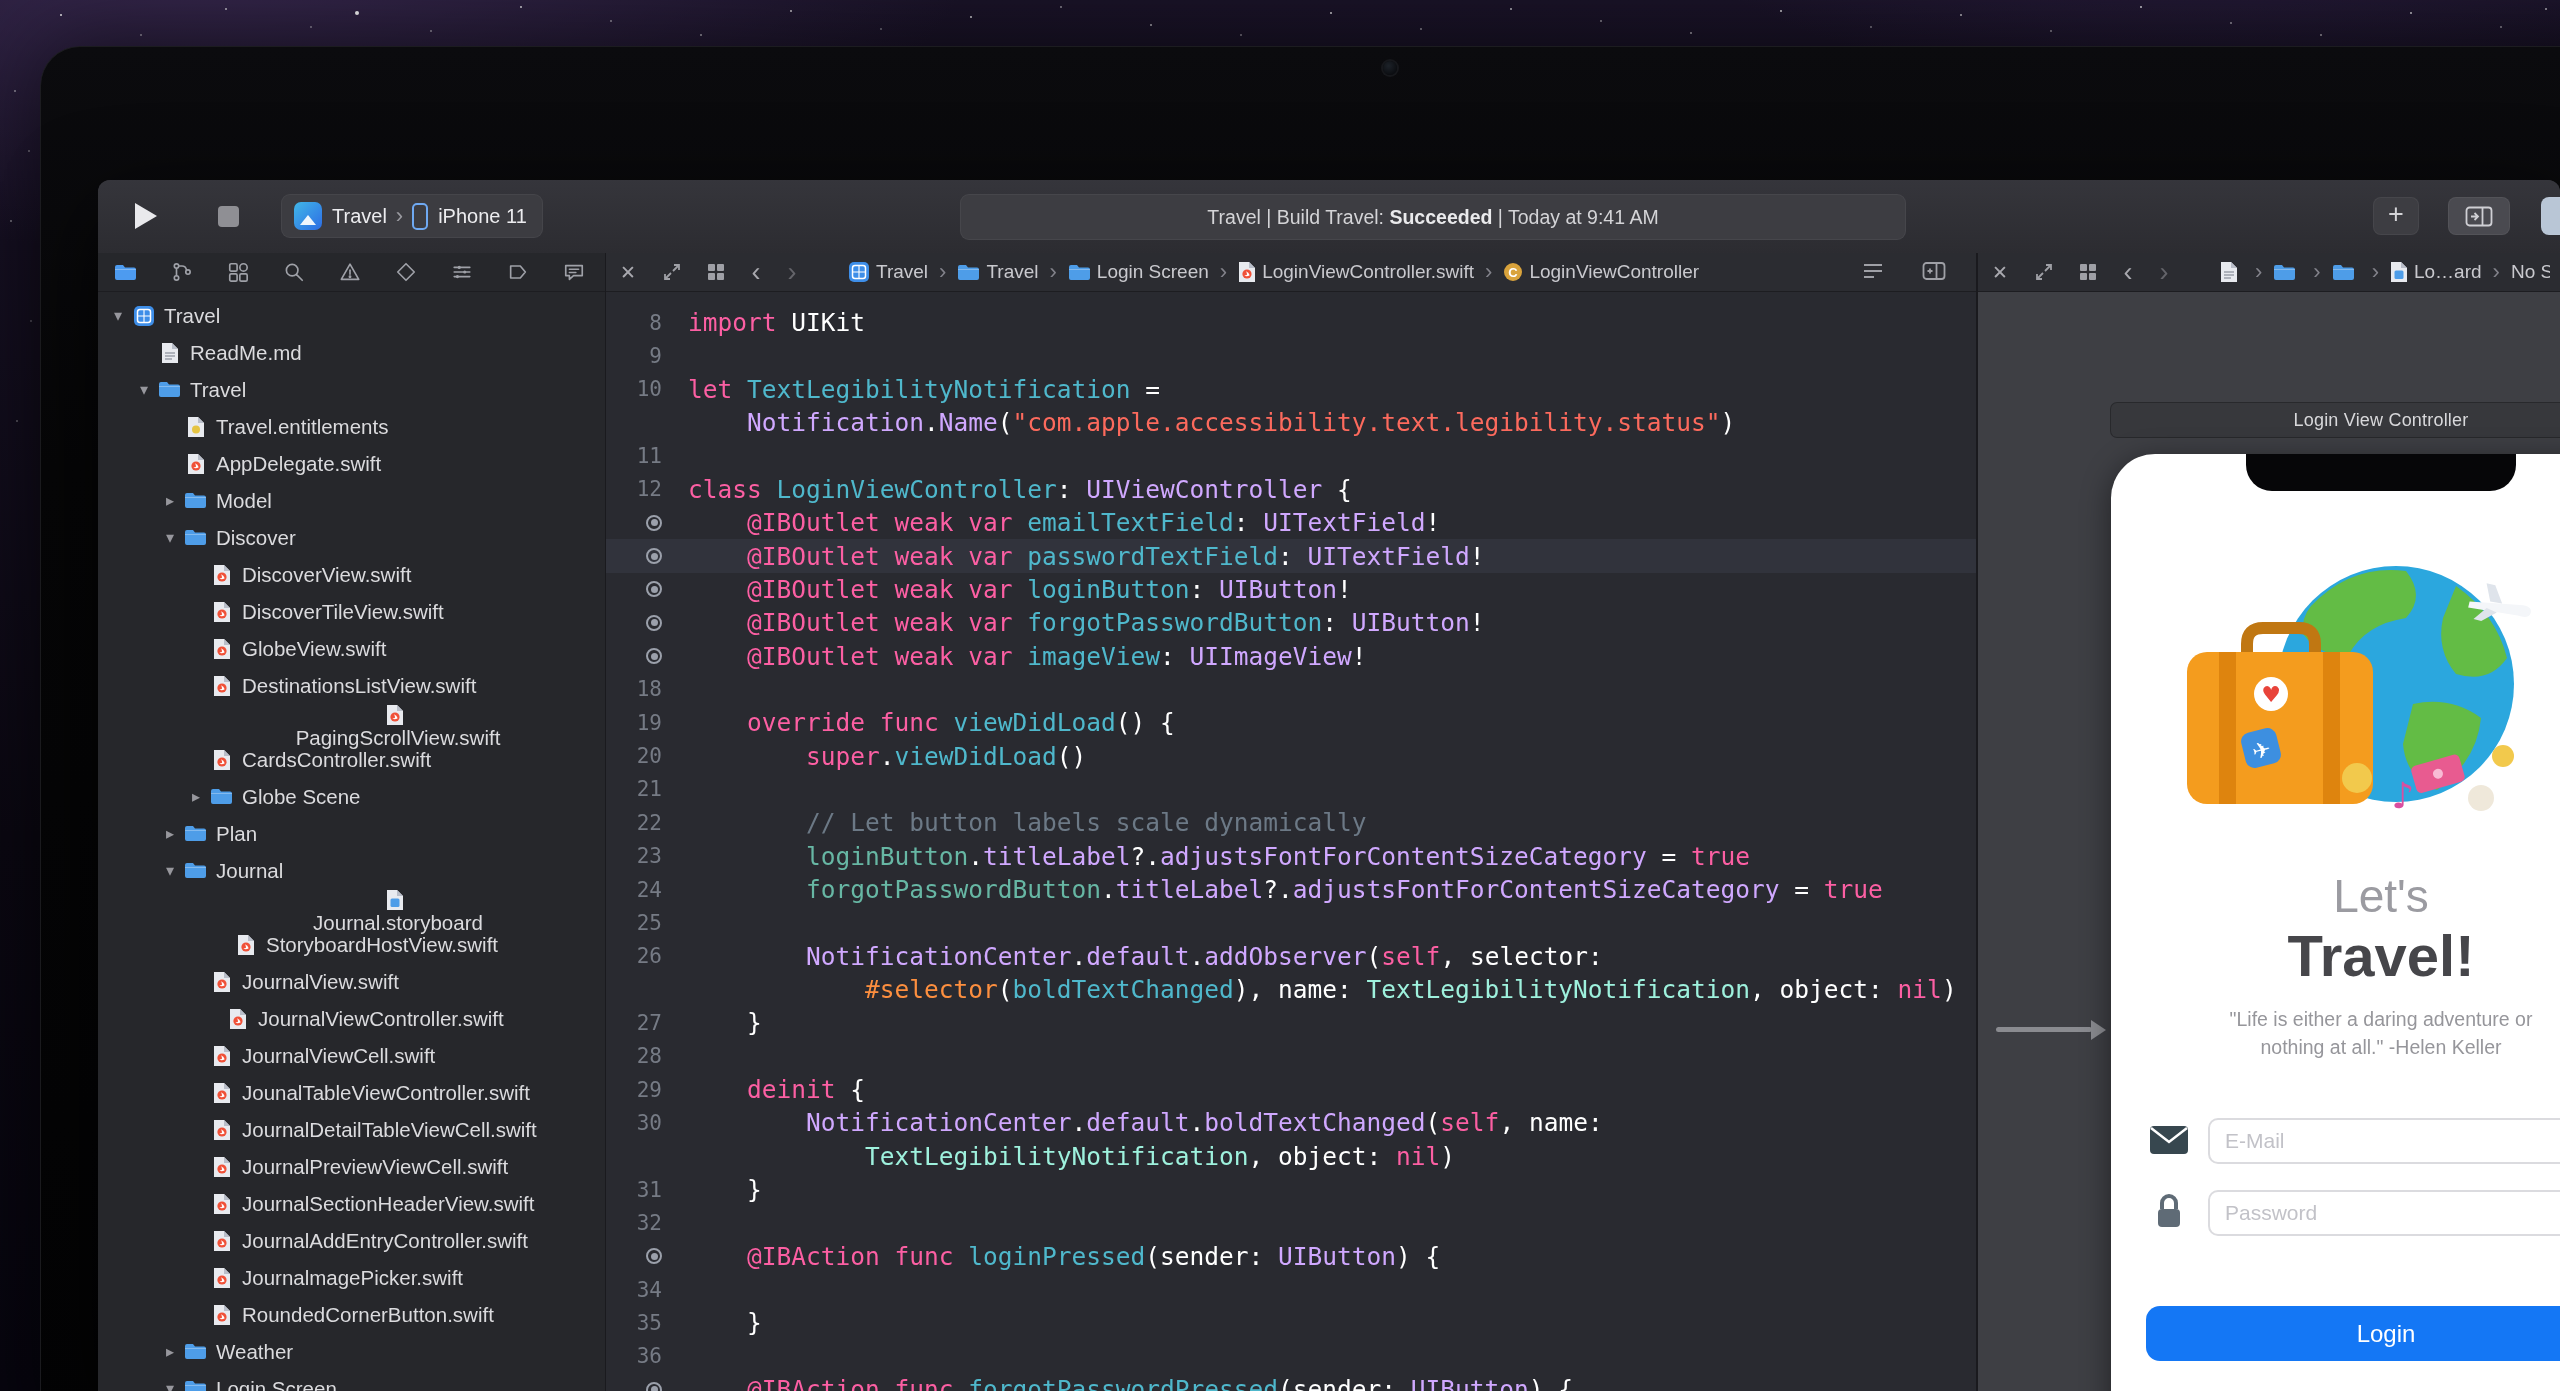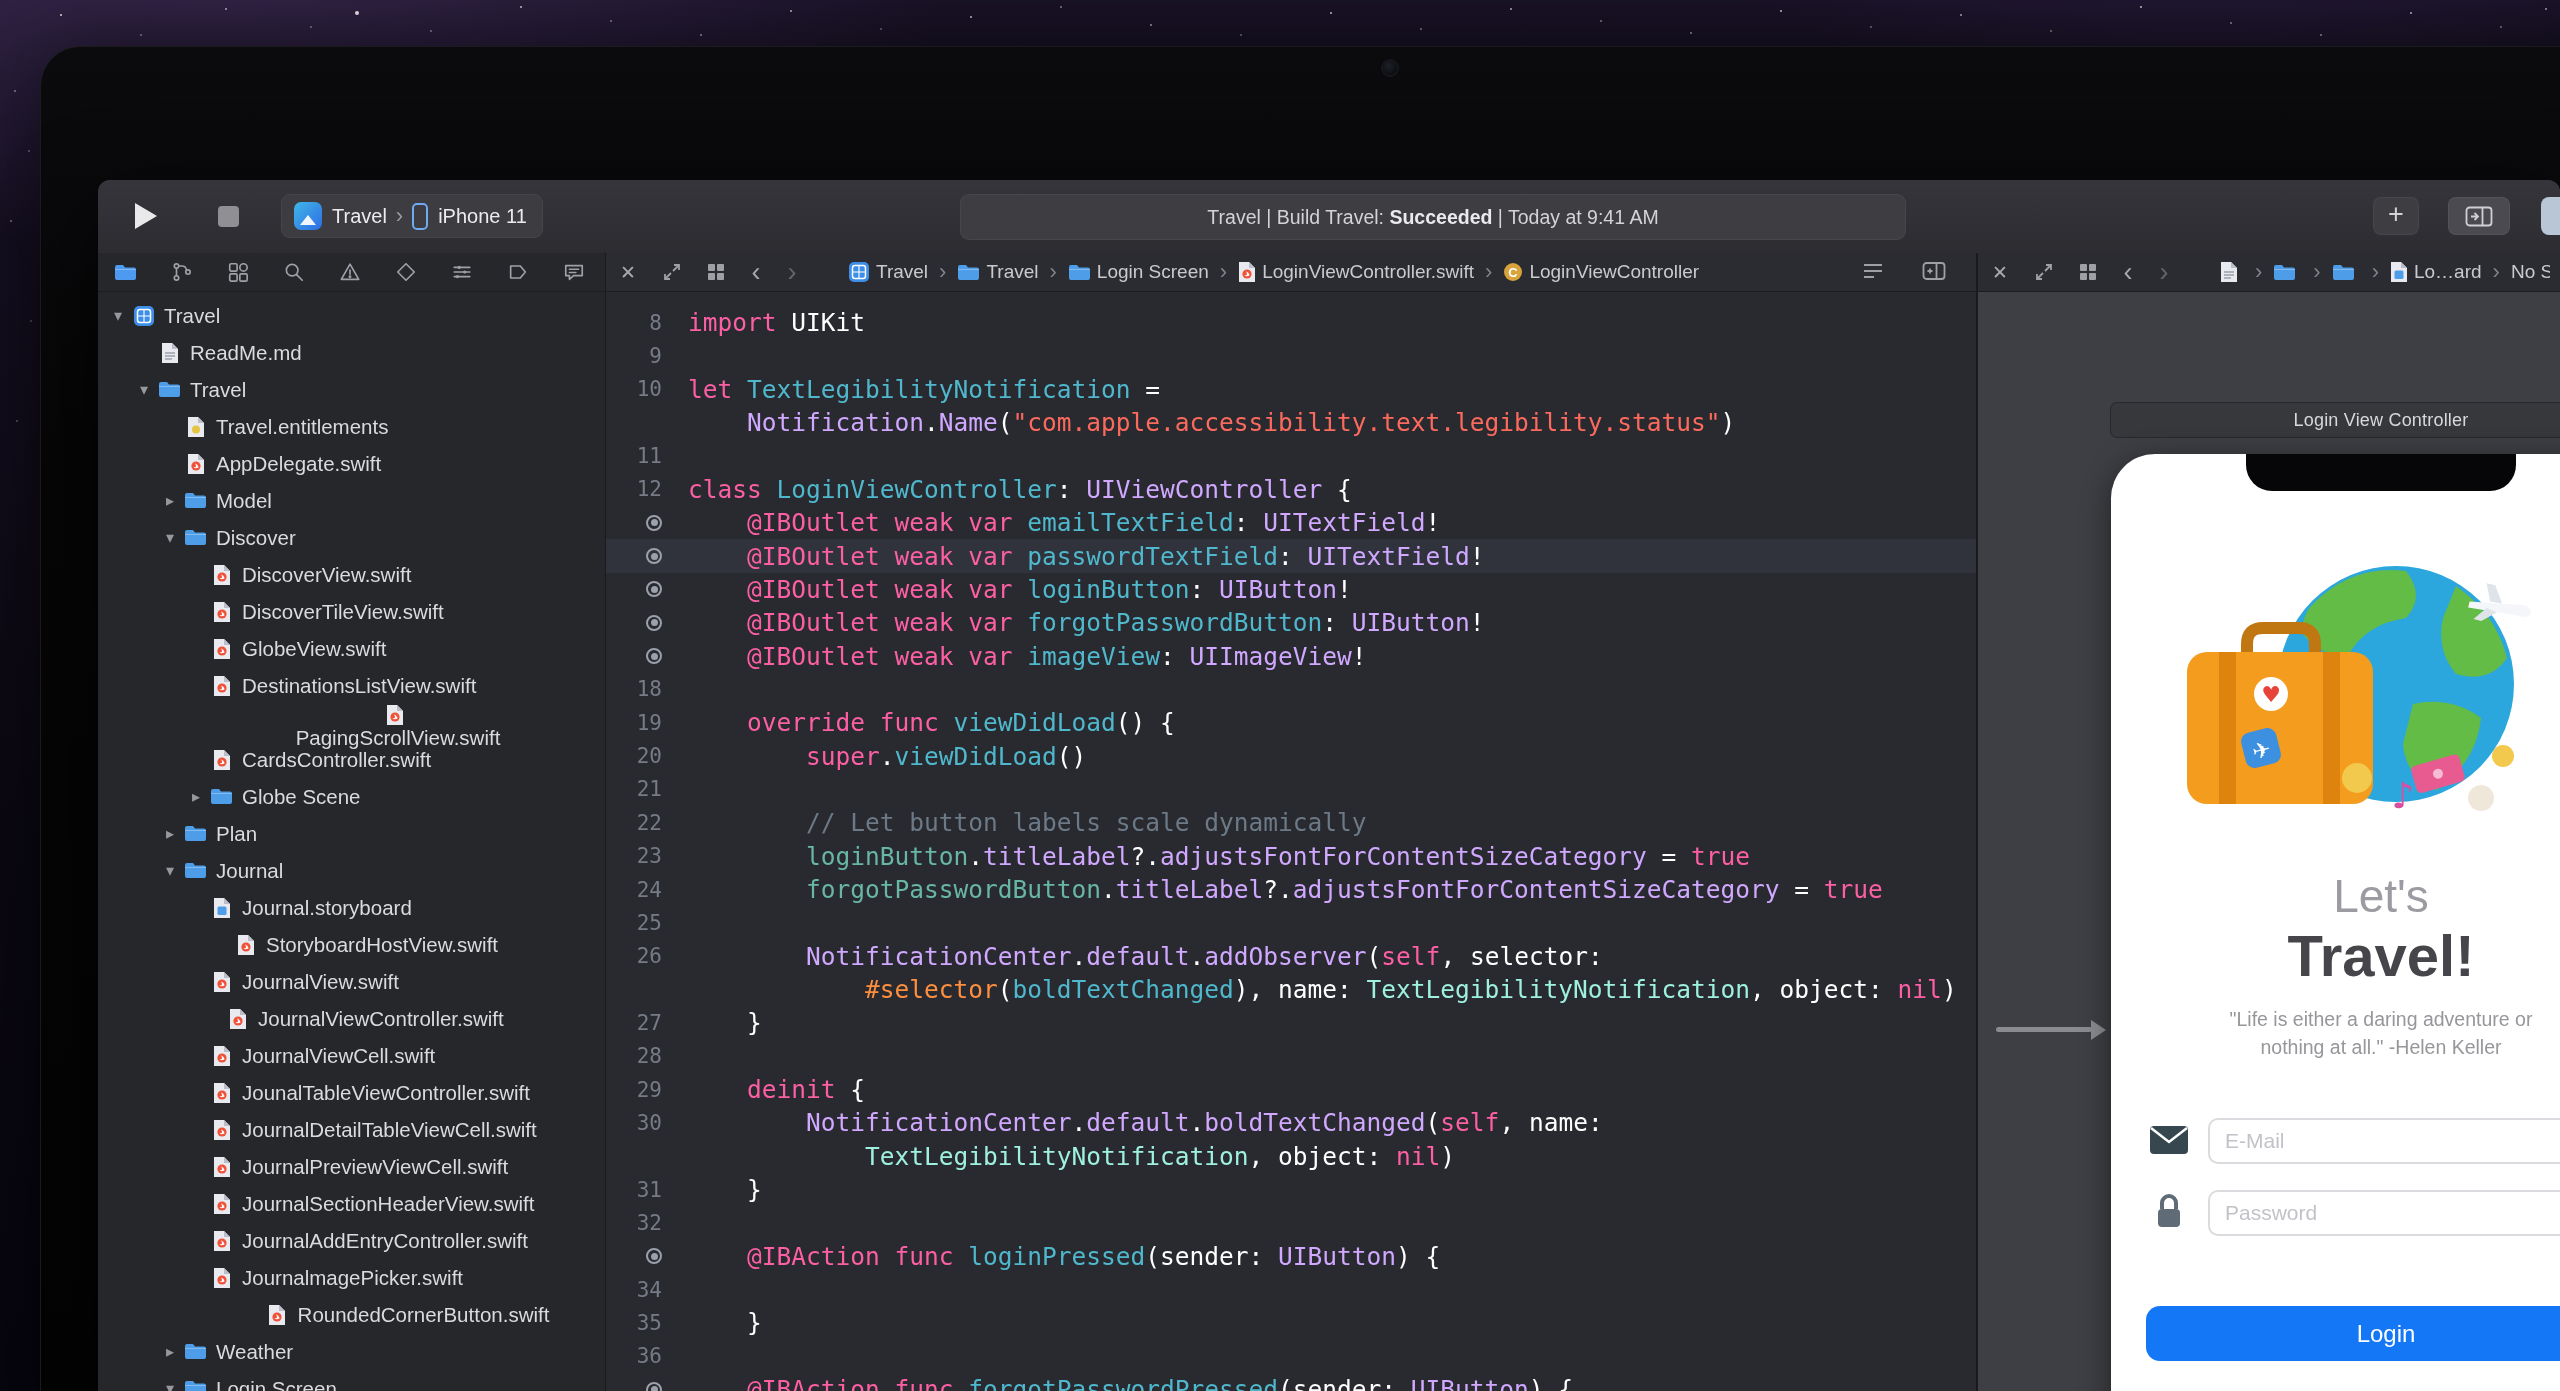--- a/index.html
+++ b/index.html
@@ -415,21 +415,21 @@
           <div class="tree-row" style="padding-left: 60px;">
             <span class="disc">▾</span>
             <span class="fic">
               <svg width="23" height="19" viewBox="0 0 23 19">
                 <path d="M1 4 Q1 2 3 2 h6 l2 2.5 h9 q2 0 2 2 V15 q0 2 -2 2 H3 q-2 0 -2 -2 Z" fill="#4e9de8"></path>
                 <path d="M1 6.5 h21" stroke="rgba(255,255,255,.3)" stroke-width="1"></path>
               </svg>
             </span>
             <span class="lab">Journal</span>
           </div>
-          <div class="tree-row" style="padding-left: 86px;">
+          <div class="tree-row" style="padding-left: 86px; flex-direction: column;">
             <span class="disc"></span>
             <span class="fic">
               <svg width="18" height="22" viewBox="0 0 18 22">
                 <path d="M1 1 h10 l6 6 v14 H1 Z" fill="#e8eaef"></path>
                 <path d="M11 1 l6 6 h-6 Z" fill="#b9bec9"></path>
                 <rect x="4.5" y="9.5" width="9" height="8.5" rx="1.5" fill="#4e9de8"></rect>
               </svg>
             </span>
             <span class="lab">Journal.storyboard</span>
           </div>
@@ -546,21 +546,21 @@
             <span class="fic">
               <svg width="18" height="22" viewBox="0 0 18 22">
                 <path d="M1 1 h10 l6 6 v14 H1 Z" fill="#e8eaef"></path>
                 <path d="M11 1 l6 6 h-6 Z" fill="#b9bec9"></path>
                 <circle cx="9" cy="13" r="4.6" fill="#f05138"></circle>
                 <path d="M6.3 14.8 q3 1.2 5.4 -0.6 q-0.9 -2.8 -3.8 -4 q1.7 2.2 1 3.9 q-1.4 0.2 -2.6 0.7" fill="#fff"></path>
               </svg>
             </span>
             <span class="lab">JournalmagePicker.swift</span>
           </div>
-          <div class="tree-row" style="padding-left: 86px; justify-content: center;">
+          <div class="tree-row" style="padding-left: 86px;">
             <span class="disc"></span>
             <span class="fic">
               <svg width="18" height="22" viewBox="0 0 18 22">
                 <path d="M1 1 h10 l6 6 v14 H1 Z" fill="#e8eaef"></path>
                 <path d="M11 1 l6 6 h-6 Z" fill="#b9bec9"></path>
                 <circle cx="9" cy="13" r="4.6" fill="#f05138"></circle>
                 <path d="M6.3 14.8 q3 1.2 5.4 -0.6 q-0.9 -2.8 -3.8 -4 q1.7 2.2 1 3.9 q-1.4 0.2 -2.6 0.7" fill="#fff"></path>
               </svg>
             </span>
             <span class="lab">RoundedCornerButton.swift</span>

